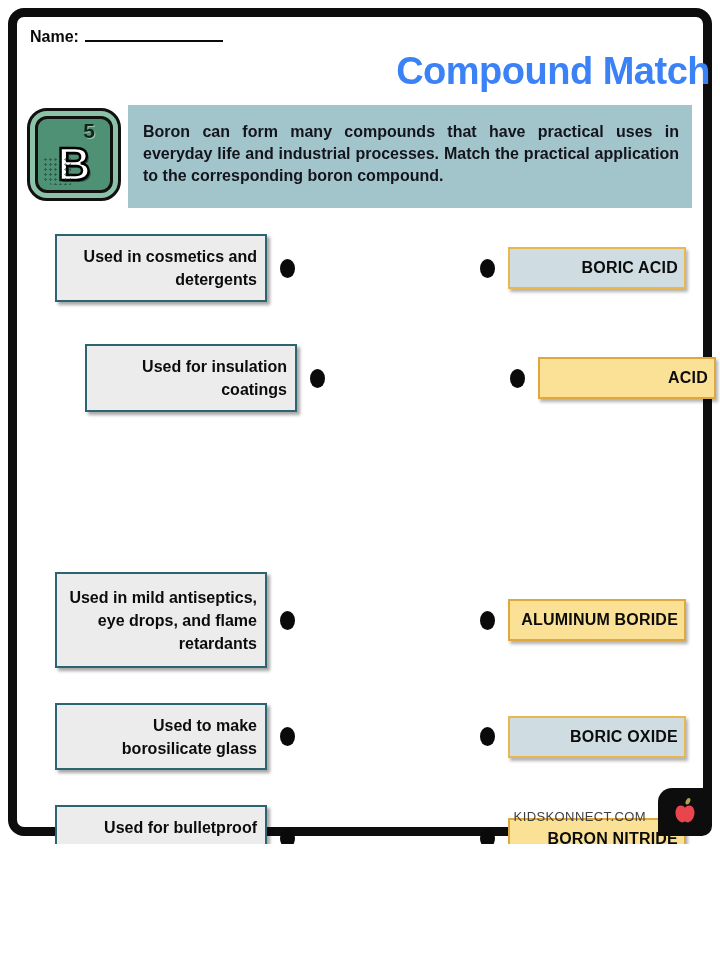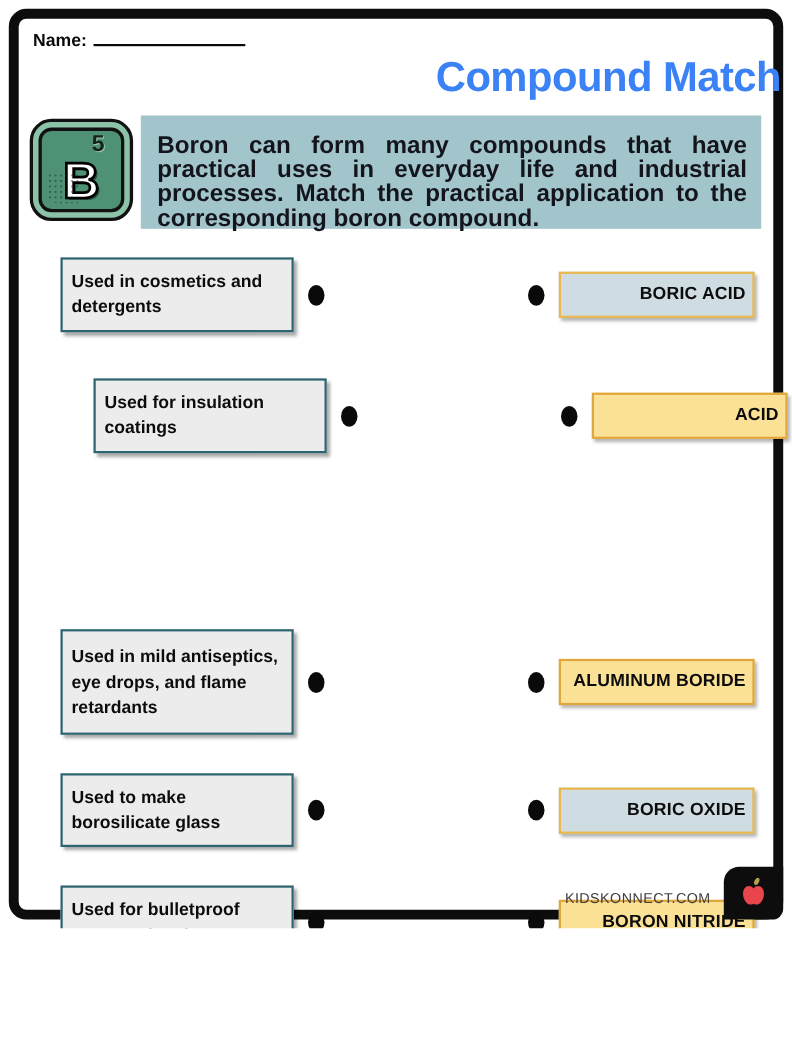--- a/index.html
+++ b/index.html
@@ -36,27 +36,27 @@
   .tile-inner{position:absolute;inset:5px;background:var(--tile_inner);border:3px solid #111;border-radius:12px;overflow:hidden;}
   .tile-number{position:absolute;top:0px;right:15px;font-size:21px;font-weight:bold;color:#14241d;
     text-shadow:1px 1px 0 rgba(255,255,255,0.45);}
   .tile-symbol{position:absolute;top:18px;left:0;right:0;text-align:center;font-size:46px;font-weight:bold;color:#fff;
     -webkit-text-stroke:2.5px #000;text-shadow:2px 2px 0 rgba(10,25,20,0.55);}
   .tile-dots{position:absolute;left:5px;bottom:5px;width:28px;height:28px;border-bottom-left-radius:10px;
     background-image:radial-gradient(circle, rgba(15,45,35,0.5) 1.1px, transparent 1.2px);background-size:5px 5px;}
 
   .instructions{position:absolute;top:105px;left:128px;width:564px;height:103px;background:var(--teal_panel);
     padding:16px 13px 0 15px;}
-  .instructions p{font-size:22px;line-height:22px;font-weight:bold;color:#14141c;text-align:justify;}
+  .instructions p{font-size:16px;line-height:22px;font-weight:bold;color:#14141c;text-align:justify;}
 
   
   .row{position:absolute;left:55px;width:631px;display:flex;align-items:center;}
   .app-box{width:212px;height:100%;background:var(--left_box_fill);border:2px solid var(--left_box_border);
     box-shadow:3px 3px 3px rgba(0,0,0,0.35);display:flex;align-items:center;justify-content:center;
-    text-align:left;padding:4px 8px;}
+    text-align:right;padding:4px 8px;}
   .app-box span{font-size:16px;line-height:23px;font-weight:bold;color:#0c0c0c;}
   .dot{width:15px;height:19px;background:#0a0a0a;border-radius:50%;flex:0 0 auto;}
   .dot.left{margin-left:13px;}
   .dot.right{margin-right:13px;}
   .spacer{flex:1 1 auto;}
   .compound-box{width:178px;min-height:42px;display:flex;align-items:center;justify-content:flex-end;
     text-align:center;padding:5px 6px;box-shadow:2px 3px 3px rgba(0,0,0,0.3);}
   .compound-box[data-variant="blue"]{background:var(--blue_fill);border:2px solid var(--gold_border);}
   .compound-box[data-variant="yellow"]{background:var(--yellow_fill);border:2px solid var(--orange_border);}
   .compound-box span{font-size:16px;line-height:22px;font-weight:bold;color:#0c0c0c;letter-spacing:0.2px;}

